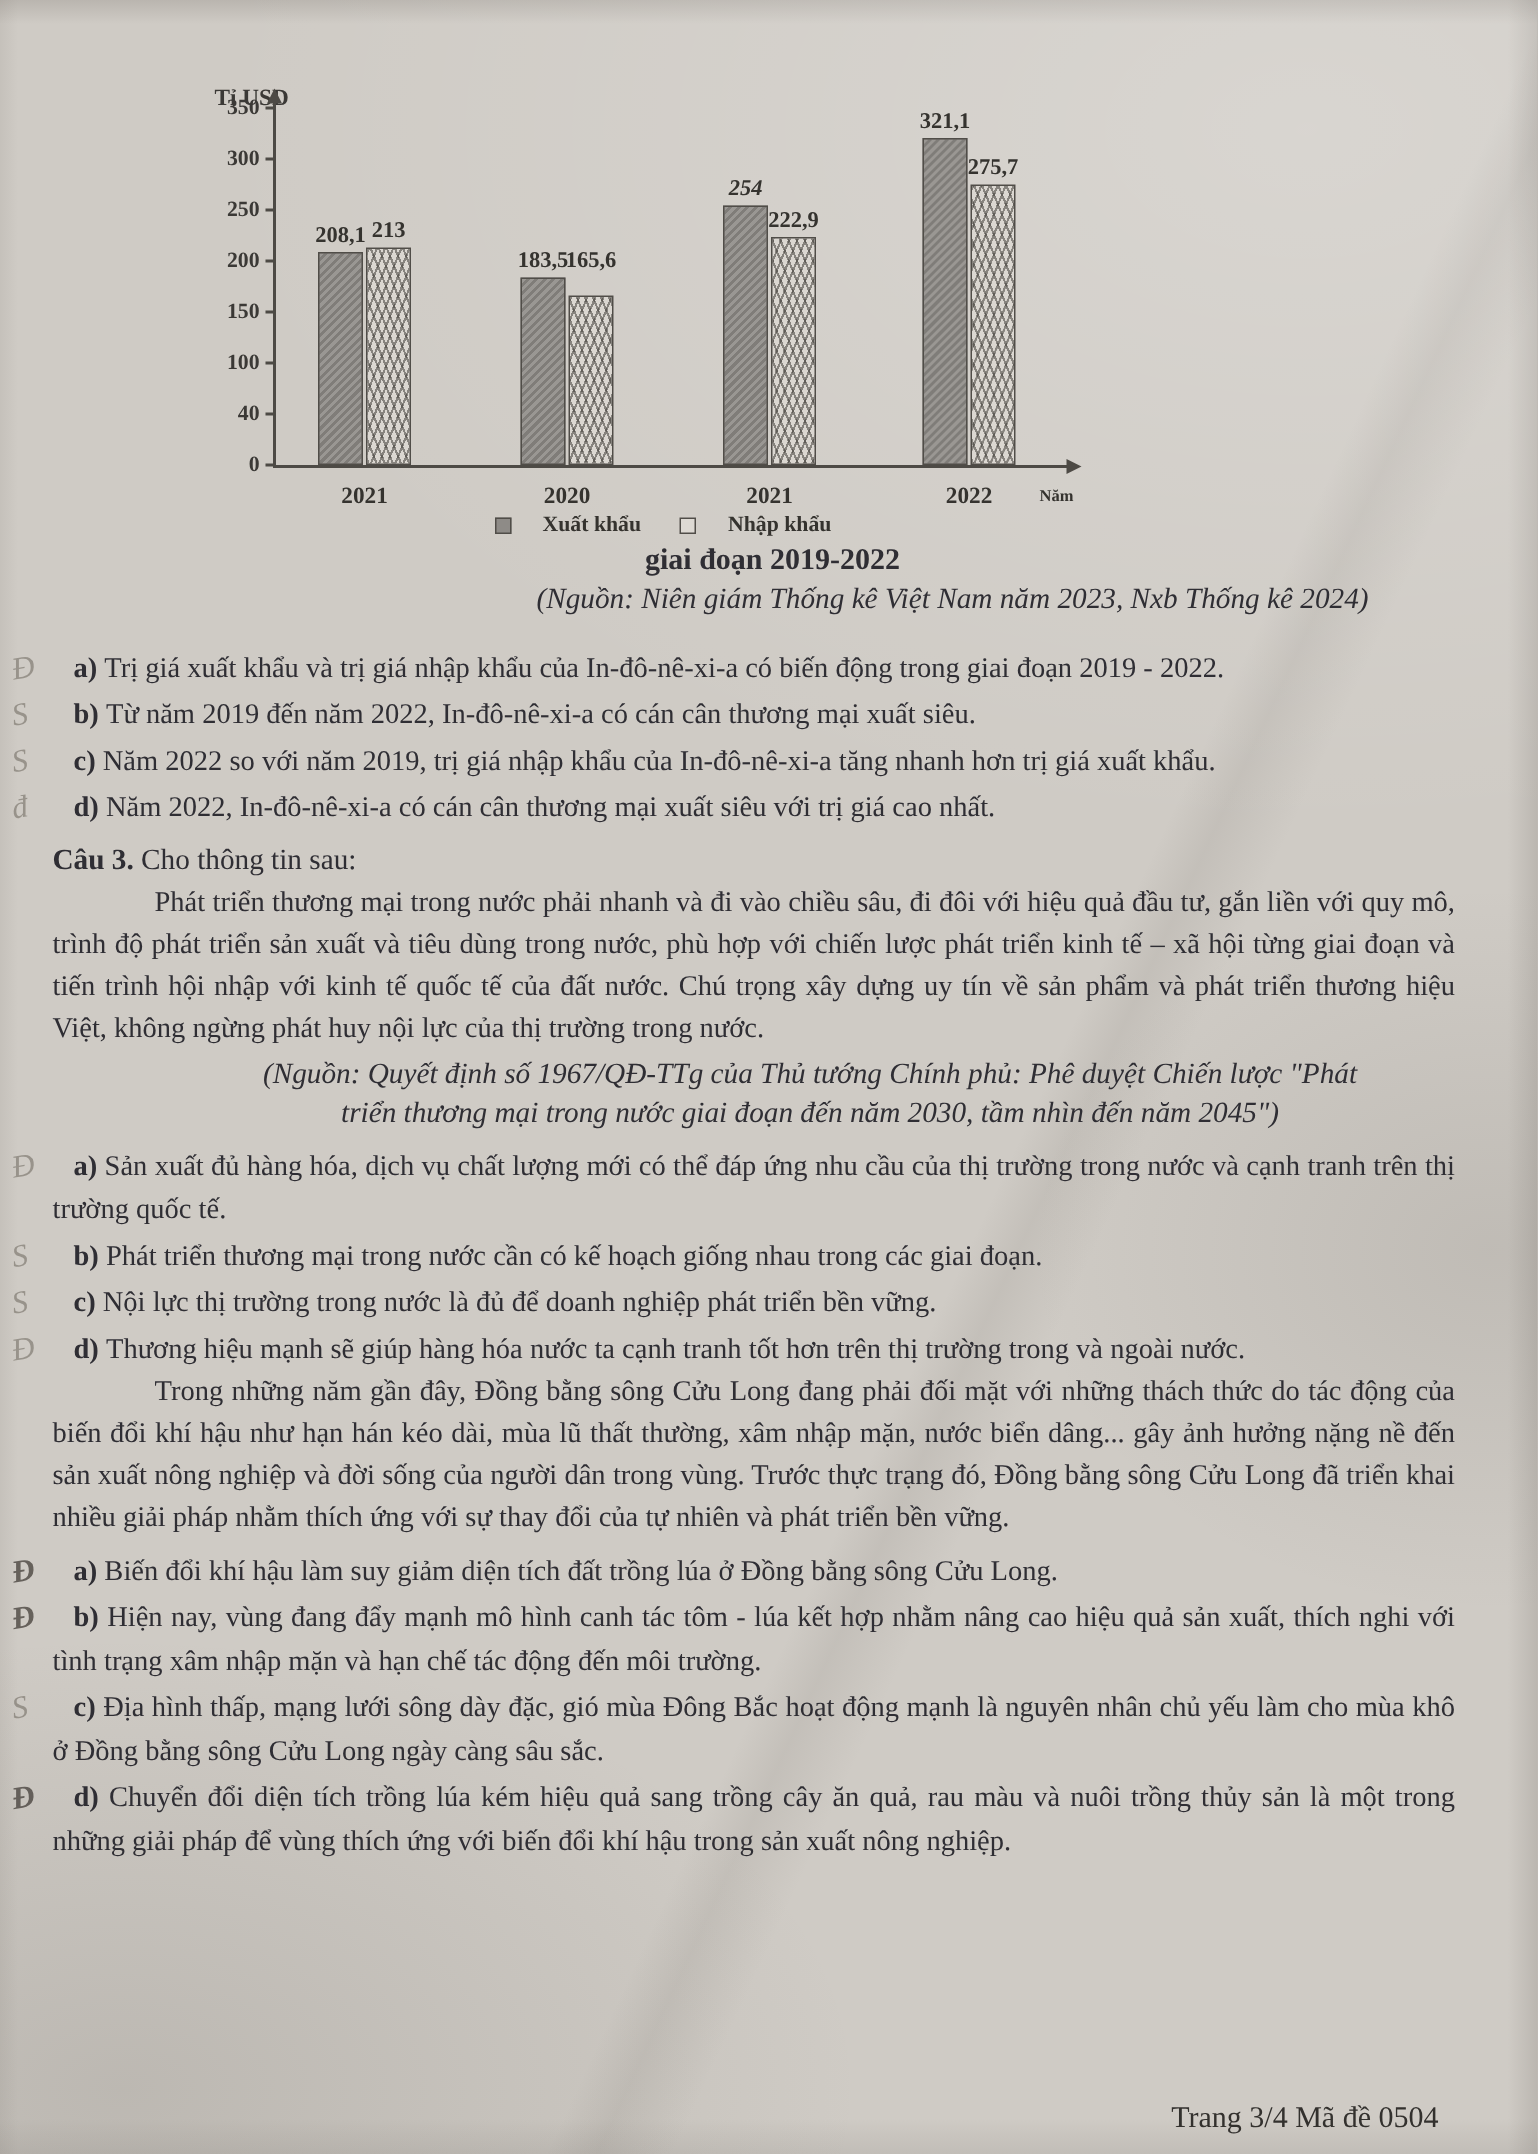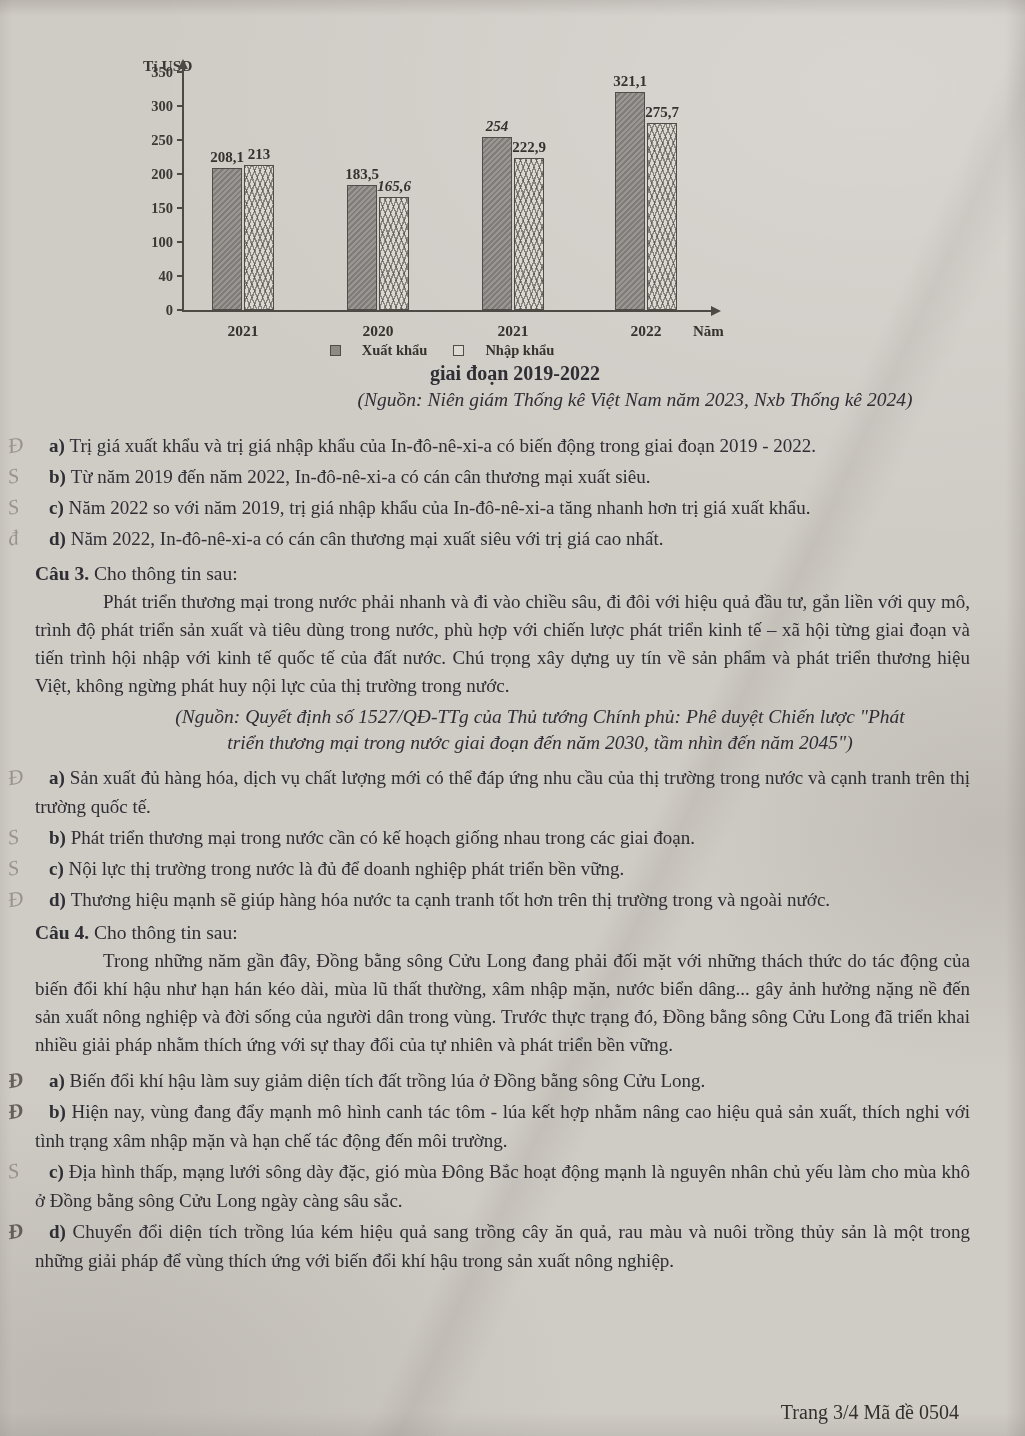--- a/index.html
+++ b/index.html
@@ -34,21 +34,21 @@
   .ydash{position:absolute;left:40px;width:6px;height:2px;background:#4d4a45;}
   .bar{position:absolute;box-sizing:border-box;border:1.4px solid #504d48;}
   .bar.export{background:
       repeating-linear-gradient(135deg, rgba(255,255,255,.10) 0 2px, rgba(40,38,35,.14) 2px 4px),
       #8e8b87;}
   .bar.import{background-color:#dbd7d1;background-image:
       repeating-linear-gradient(112deg, rgba(66,63,58,.55) 0 1.4px, transparent 1.4px 5px),
       repeating-linear-gradient(68deg, rgba(66,63,58,.55) 0 1.4px, transparent 1.4px 5px);}
   .val{position:absolute;width:64px;text-align:center;font-weight:700;font-size:15px;line-height:18px;color:#35332f;}
   .year{position:absolute;top:263px;width:80px;text-align:center;font-weight:700;font-size:15.5px;color:#35332f;}
-  .xaxis-label{position:absolute;left:556px;top:263px;font-weight:700;font-size:15px;color:#35332f;}
+  .xaxis-label{position:absolute;left:556px;top:263px;font-weight:700;font-size:11px;color:#35332f;}
   .legend{position:absolute;left:0;top:282px;width:610px;display:flex;justify-content:center;gap:26px;}
   .legend-entry{display:flex;align-items:center;gap:21px;font-weight:700;font-size:14.5px;color:#35332f;}
   .swatch{width:11px;height:11px;box-sizing:border-box;border:1.3px solid #504d48;}
   .swatch.export{background:#8e8b87;}
   .swatch.import{background:#ddd9d3;}
   
   .chart-title{margin:4px 0 0 30px;width:900px;text-align:center;font-weight:700;font-size:20px;line-height:28px;}
   .chart-title2{margin:0 0 0 30px;width:900px;text-align:center;font-weight:700;font-size:20px;line-height:28px;}
   .chart-source{margin:0 0 0 260px;width:680px;text-align:center;font-style:italic;font-size:19.5px;line-height:26px;}
   .block-source{margin:4px 0 0 75px;width:860px;text-align:center;font-style:italic;font-size:19.5px;line-height:26px;}
@@ -94,21 +94,21 @@
         <div class="ytick" style="top: 9px;">350</div>
         <div class="ydash" style="top: 17px;"></div>
         <div class="bar export" style="left: 75px; top: 114.492px; height: 141.508px; width: 30px;"></div>
         <div class="val" style="left: 58px; top: 94.492px;">208,1</div>
         <div class="bar import" style="left: 107px; top: 111.16px; height: 144.84px; width: 30px;"></div>
         <div class="val" style="left: 90px; top: 91.16px;">213</div>
         <div class="year" style="left: 66px;">2021</div>
         <div class="bar export" style="left: 210px; top: 131.22px; height: 124.78px; width: 30px;"></div>
         <div class="val" style="left: 193px; top: 111.22px;">183,5</div>
         <div class="bar import" style="left: 242px; top: 143.392px; height: 112.608px; width: 30px;"></div>
-        <div class="val" style="left: 225px; top: 123px; font-style: italic;">165,6</div>
+        <div class="val" style="left: 225px; top: 111px;">165,6</div>
         <div class="year" style="left: 201px;">2020</div>
         <div class="bar export" style="left: 345px; top: 83.28px; height: 172.72px; width: 30px;"></div>
         <div class="val" style="left: 328px; top: 63.28px; font-style: italic;">254</div>
         <div class="bar import" style="left: 377px; top: 104.428px; height: 151.572px; width: 30px;"></div>
         <div class="val" style="left: 360px; top: 84.428px;">222,9</div>
         <div class="year" style="left: 336px;">2021</div>
         <div class="bar export" style="left: 478px; top: 37.652px; height: 218.348px; width: 30px;"></div>
         <div class="val" style="left: 461px; top: 17.652px;">321,1</div>
         <div class="bar import" style="left: 510px; top: 68.524px; height: 187.476px; width: 30px;"></div>
         <div class="val" style="left: 493px; top: 48.524px;">275,7</div>
@@ -132,30 +132,29 @@
 
   <div class="q-list">
       <p class="item"><span class="mark">Đ</span><b>a) </b><span>Trị giá xuất khẩu và trị giá nhập khẩu của In-đô-nê-xi-a có biến động trong giai đoạn 2019 - 2022.</span></p>
       <p class="item"><span class="mark">S</span><b>b) </b><span>Từ năm 2019 đến năm 2022, In-đô-nê-xi-a có cán cân thương mại xuất siêu.</span></p>
       <p class="item"><span class="mark">S</span><b>c) </b><span>Năm 2022 so với năm 2019, trị giá nhập khẩu của In-đô-nê-xi-a tăng nhanh hơn trị giá xuất khẩu.</span></p>
       <p class="item"><span class="mark">đ</span><b>d) </b><span>Năm 2022, In-đô-nê-xi-a có cán cân thương mại xuất siêu với trị giá cao nhất.</span></p>
     </div>
 
   <p class="qhead mt6"><b>Câu 3.</b> <span>Cho thông tin sau:</span></p>
   <p class="para">Phát triển thương mại trong nước phải nhanh và đi vào chiều sâu, đi đôi với hiệu quả đầu tư, gắn liền với quy mô, trình độ phát triển sản xuất và tiêu dùng trong nước, phù hợp với chiến lược phát triển kinh tế – xã hội từng giai đoạn và tiến trình hội nhập với kinh tế quốc tế của đất nước. Chú trọng xây dựng uy tín về sản phẩm và phát triển thương hiệu Việt, không ngừng phát huy nội lực của thị trường trong nước.</p>
-  <p class="block-source">(Nguồn: Quyết định số 1527/QĐ-TTg của Thủ tướng Chính phủ: Phê duyệt Chiến lược "Phát</p>
+  <p class="block-source">(Nguồn: Quyết định số 1967/QĐ-TTg của Thủ tướng Chính phủ: Phê duyệt Chiến lược "Phát</p>
   <p class="block-source" style="margin-top:0">triển thương mại trong nước giai đoạn đến năm 2030, tầm nhìn đến năm 2045")</p>
   <div class="q-list tight">
       <p class="item"><span class="mark">Đ</span><b>a) </b><span>Sản xuất đủ hàng hóa, dịch vụ chất lượng mới có thể đáp ứng nhu cầu của thị trường trong nước và cạnh tranh trên thị trường quốc tế.</span></p>
       <p class="item"><span class="mark">S</span><b>b) </b><span>Phát triển thương mại trong nước cần có kế hoạch giống nhau trong các giai đoạn.</span></p>
       <p class="item"><span class="mark">S</span><b>c) </b><span>Nội lực thị trường trong nước là đủ để doanh nghiệp phát triển bền vững.</span></p>
       <p class="item"><span class="mark">Đ</span><b>d) </b><span>Thương hiệu mạnh sẽ giúp hàng hóa nước ta cạnh tranh tốt hơn trên thị trường trong và ngoài nước.</span></p>
     </div>
 
-  <p class="qhead mt4"><b>Câu 4.</b> <span>Cho thông tin sau:</span></p>
   <p class="para">Trong những năm gần đây, Đồng bằng sông Cửu Long đang phải đối mặt với những thách thức do tác động của biến đổi khí hậu như hạn hán kéo dài, mùa lũ thất thường, xâm nhập mặn, nước biển dâng... gây ảnh hưởng nặng nề đến sản xuất nông nghiệp và đời sống của người dân trong vùng. Trước thực trạng đó, Đồng bằng sông Cửu Long đã triển khai nhiều giải pháp nhằm thích ứng với sự thay đổi của tự nhiên và phát triển bền vững.</p>
   <div class="q-list tight">
       <p class="item"><span class="mark heavy">Đ</span><b>a) </b><span>Biến đổi khí hậu làm suy giảm diện tích đất trồng lúa ở Đồng bằng sông Cửu Long.</span></p>
       <p class="item"><span class="mark heavy">Đ</span><b>b) </b><span>Hiện nay, vùng đang đẩy mạnh mô hình canh tác tôm - lúa kết hợp nhằm nâng cao hiệu quả sản xuất, thích nghi với tình trạng xâm nhập mặn và hạn chế tác động đến môi trường.</span></p>
       <p class="item"><span class="mark">S</span><b>c) </b><span>Địa hình thấp, mạng lưới sông dày đặc, gió mùa Đông Bắc hoạt động mạnh là nguyên nhân chủ yếu làm cho mùa khô ở Đồng bằng sông Cửu Long ngày càng sâu sắc.</span></p>
       <p class="item"><span class="mark heavy">Đ</span><b>d) </b><span>Chuyển đổi diện tích trồng lúa kém hiệu quả sang trồng cây ăn quả, rau màu và nuôi trồng thủy sản là một trong những giải pháp để vùng thích ứng với biến đổi khí hậu trong sản xuất nông nghiệp.</span></p>
     </div>
 
   <div class="footer">Trang 3/4 Mã đề 0504</div>
 </div>

